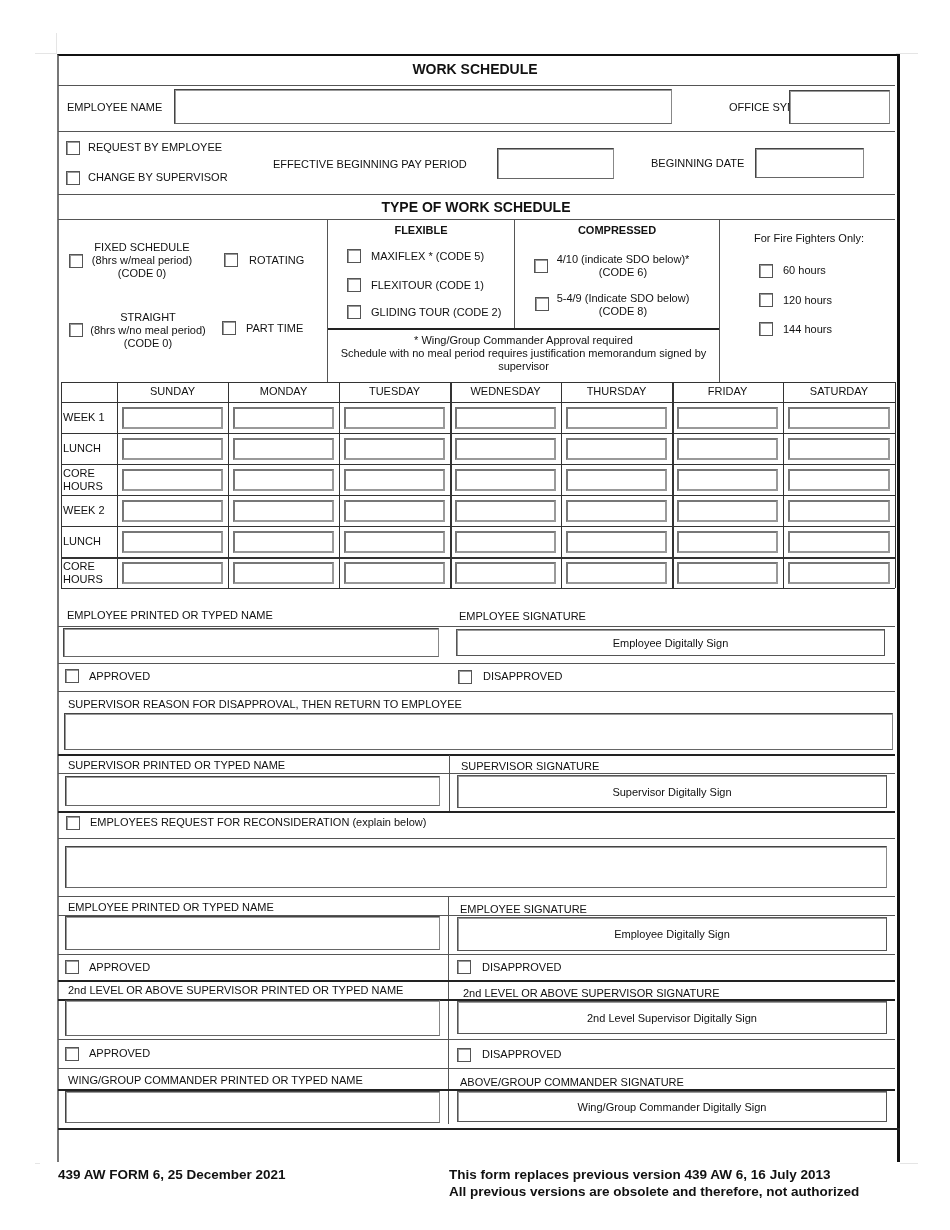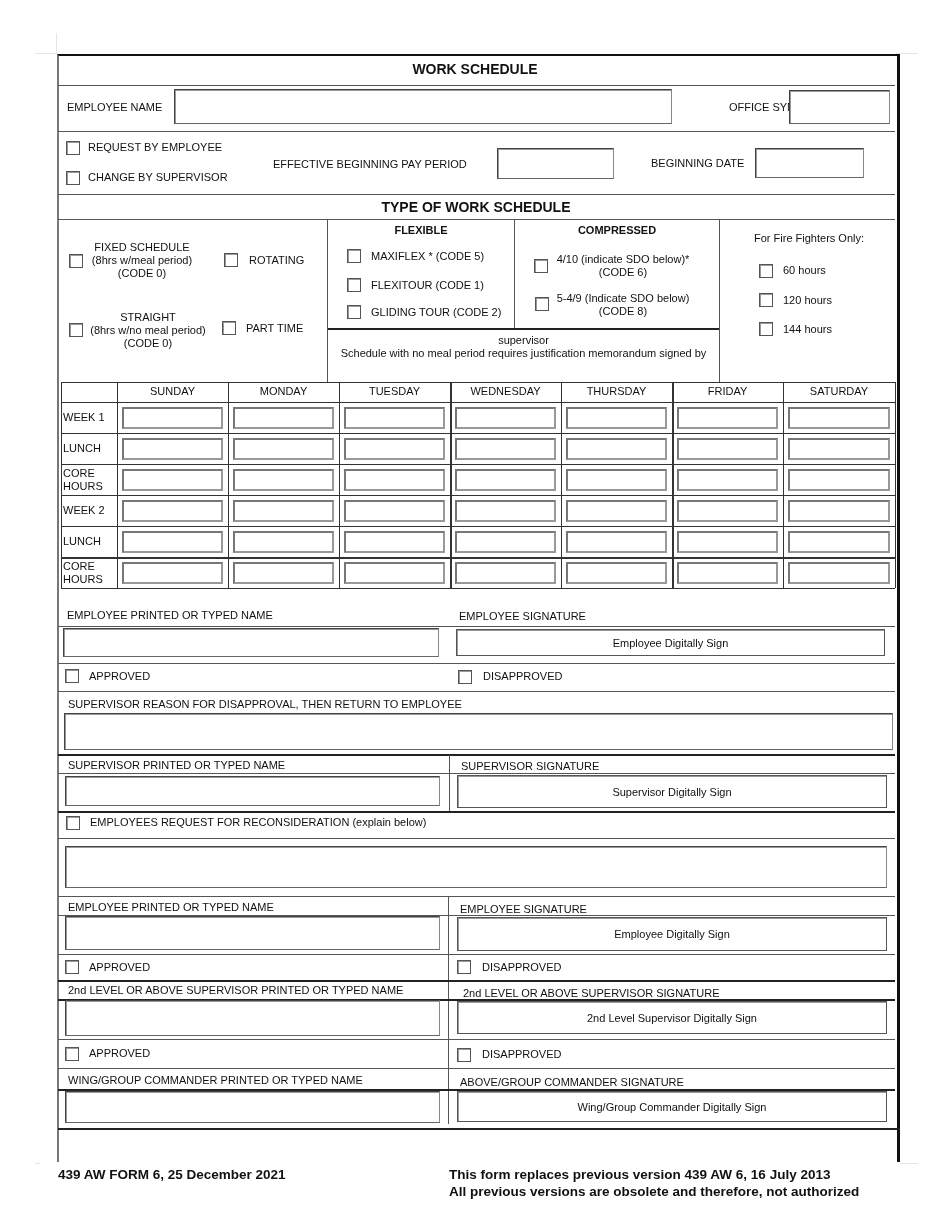--- a/index.html
+++ b/index.html
@@ -89,22 +89,23 @@
   <div>4/10 (indicate SDO below)*</div>
   <div>(CODE 6)</div>
 </div>
 <div class="cb" style="left:535px;top:297px;"></div>
 <div class="lbl c" style="left:551px;top:292px;width:144px;line-height:13px;">
   <div>5-4/9 (Indicate SDO below)</div>
   <div>(CODE 8)</div>
 </div>
 
 <div class="lbl c" style="left:328px;width:391px;top:334px;line-height:13px;">
+  <div>* Wing/Group Commander Approval required</div>
+  <div>Schedule with no meal period requires justification memorandum signed by</div>
   <div>supervisor</div>
-  <div>Schedule with no meal period requires justification memorandum signed by</div>
 </div>
 
 <div class="lbl" style="left:754px;top:232px;">For Fire Fighters Only:</div>
 <div class="cb" style="left:759px;top:264px;"></div>
 <div class="lbl" style="left:783px;top:264px;">60 hours</div>
 <div class="cb" style="left:759px;top:293px;"></div>
 <div class="lbl" style="left:783px;top:294px;">120 hours</div>
 <div class="cb" style="left:759px;top:322px;"></div>
 <div class="lbl" style="left:783px;top:323px;">144 hours</div>
 

